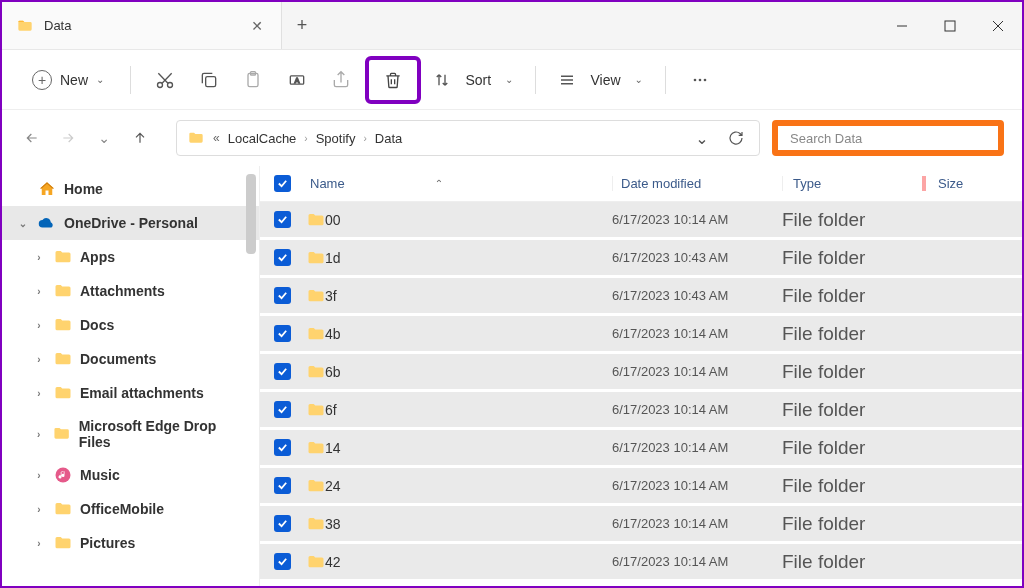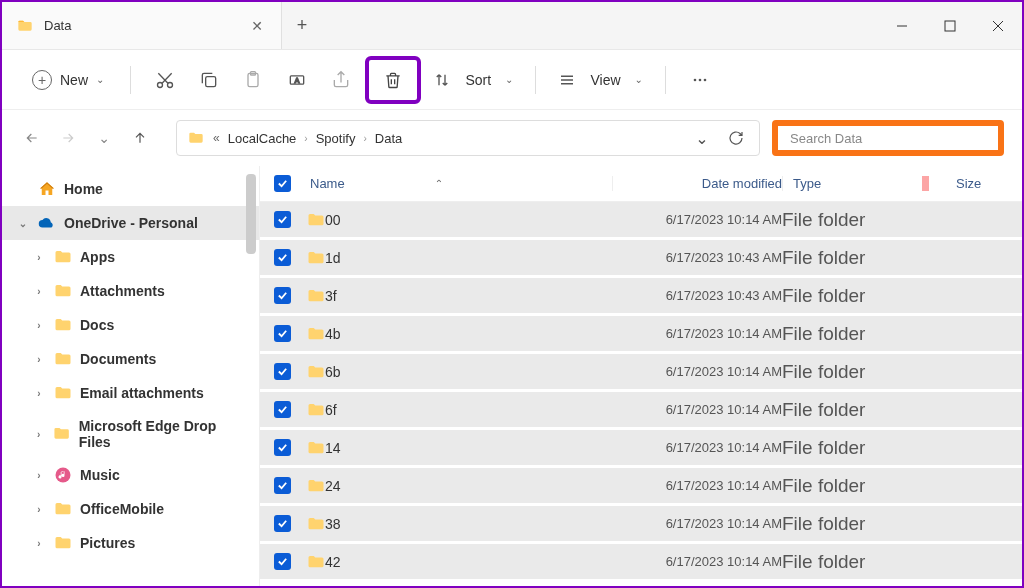--- a/index.html
+++ b/index.html
@@ -42,29 +42,29 @@
     .sb-item { display: flex; align-items: center; gap: 8px; padding: 8px 14px; font-size: 14px; color: #333; cursor: pointer; }
     .sb-item.selected { background: #e8e8e8; }
     .sb-chevron { width: 14px; font-size: 10px; color: #777; text-align: center; }
     .sb-icon { width: 18px; height: 18px; display: flex; align-items: center; justify-content: center; }
     .sb-indent { padding-left: 30px; }
     
     .files { flex: 1; overflow-y: auto; position: relative; }
     .header-row { display: flex; align-items: center; height: 36px; border-bottom: 1px solid #eee; font-size: 13px; color: #3b5a8a; position: sticky; top: 0; background: #fff; }
     .col-check { width: 44px; display: flex; justify-content: center; }
     .col-name { flex: 1; padding-left: 6px; display: flex; align-items: center; gap: 90px; }
-    .col-date { width: 170px; border-left: 1px solid #eee; padding-left: 20px; text-align: right; }
+    .col-date { width: 170px; border-left: 1px solid #eee; padding-left: 8px; }
     .col-type { width: 140px; border-left: 1px solid #eee; padding-left: 10px; }
-    .col-size { width: 100px; border-left: 7px solid #fca5a5; padding-left: 27px; }
+    .col-size { width: 100px; border-left: 4px solid #fca5a5; padding-left: 12px; }
     .sort-arrow { font-size: 10px; color: #666; }
     
     .file-row { display: flex; align-items: center; height: 38px; font-size: 14px; color: #333; background: #eaeaea; border-bottom: 3px solid #fff; }
     .fr-check { width: 44px; display: flex; justify-content: center; }
     .fr-name { flex: 1; display: flex; align-items: center; padding-left: 3px; }
-    .fr-date { width: 170px; color: #555; font-size: 13px; text-align: right; }
+    .fr-date { width: 170px; color: #555; font-size: 13px; }
     .fr-type { width: 140px; color: #555; font-size: 19px; }
     .fr-size { width: 100px; }
     
     .checkbox { width: 17px; height: 17px; background: #0b5cd6; border-radius: 3px; display: flex; align-items: center; justify-content: center; }
     .checkbox svg { width: 11px; height: 11px; }
     
     .folder-icon { width: 20px; height: 16px; }
     
     .scroll-ind { position: absolute; right: 0; top: 0; width: 10px; height: 60px; background: #ccc; border-radius: 4px; }
     .sidebar { position: relative; font-weight: bold; }

